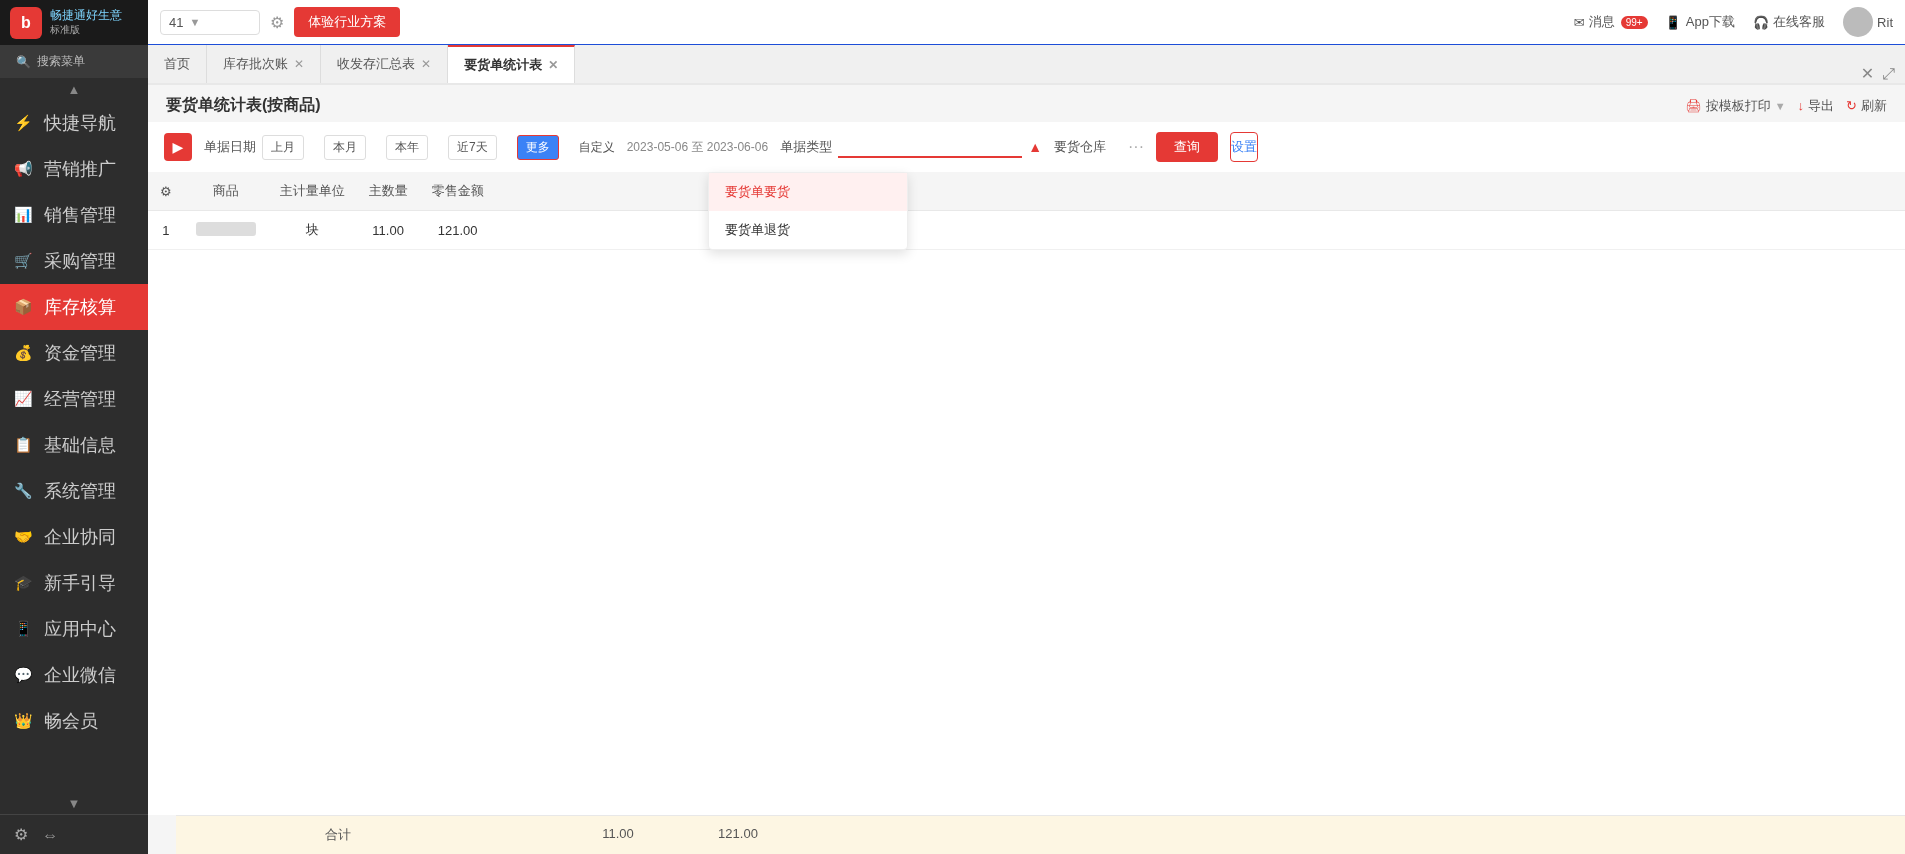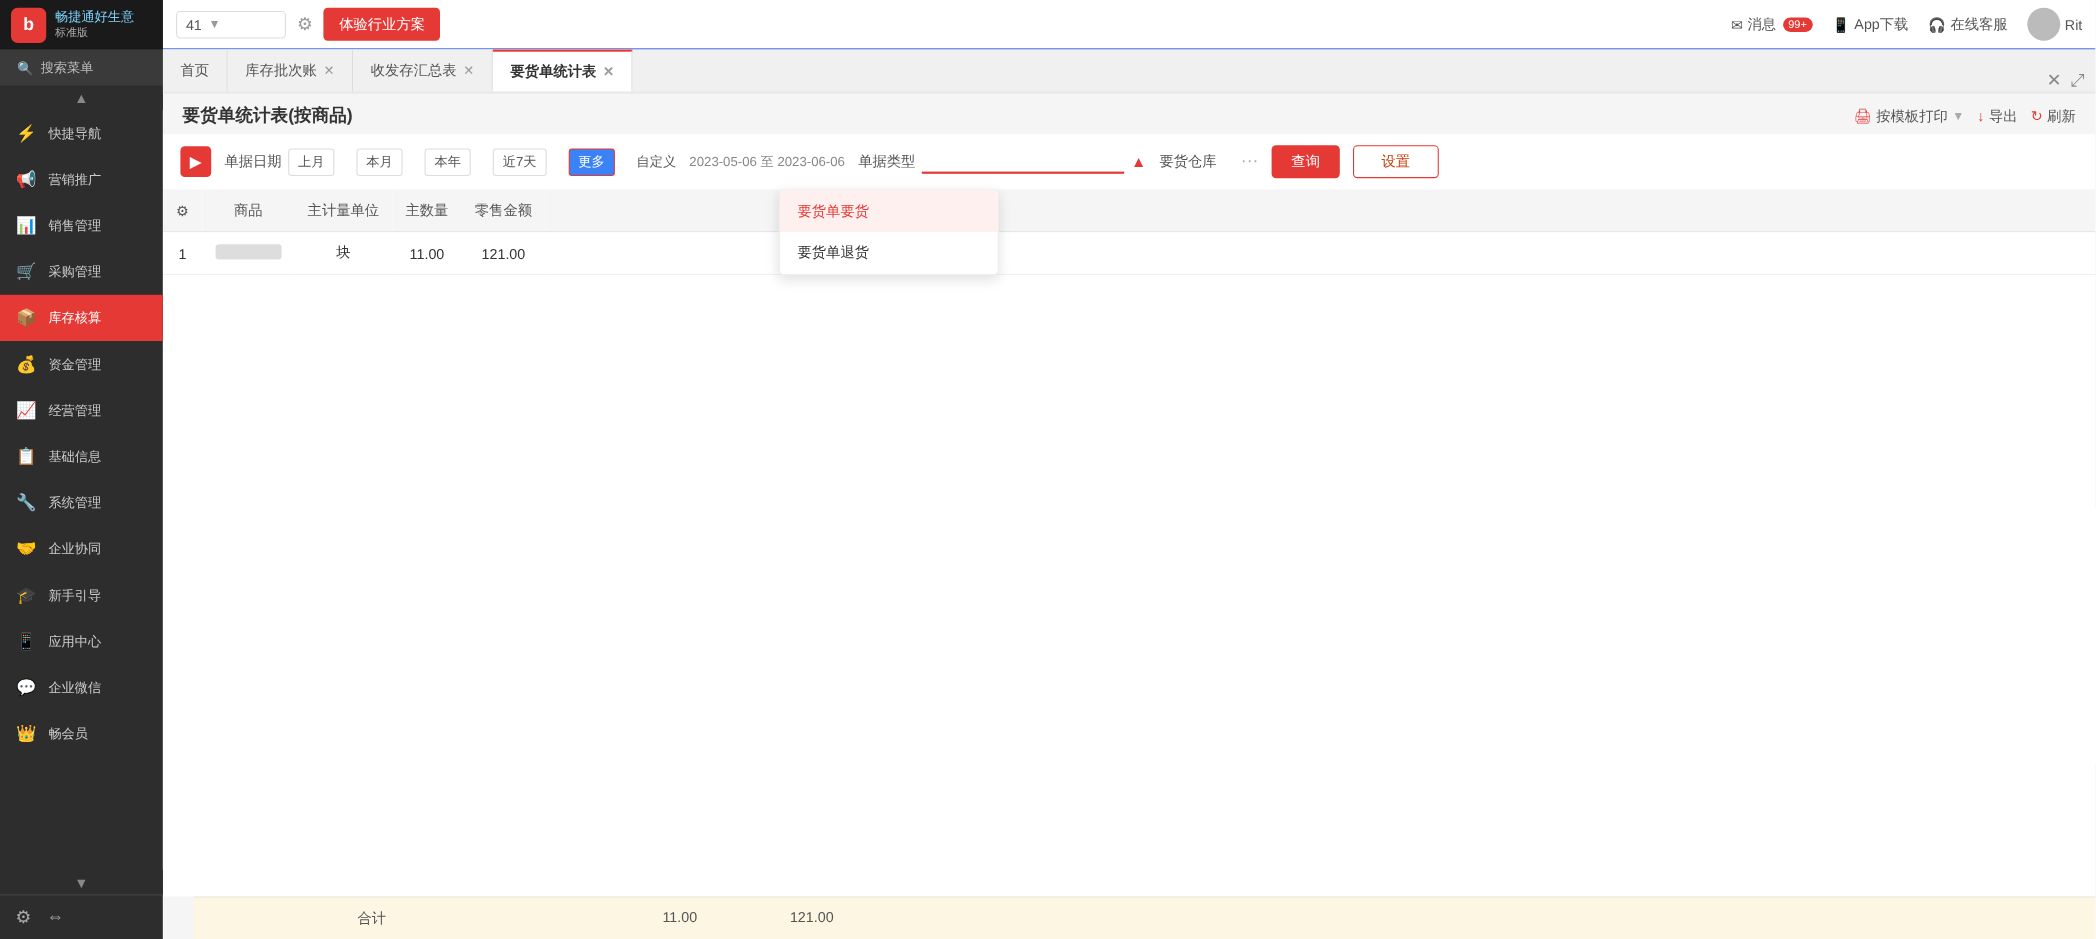--- a/index.html
+++ b/index.html
@@ -57,21 +57,21 @@
       display: flex;
       align-items: center;
       padding: 11px 14px;
       cursor: pointer;
       color: #ccc;
       font-size: 13px;
       transition: background 0.2s;
     }
     .nav-item.active { background: #e53935; color: #fff; }
     .nav-item .nav-icon { width: 20px; height: 20px; margin-right: 10px; display: flex; align-items: center; justify-content: center; font-size: 15px; flex-shrink: 0; }
-    .nav-item .nav-label { font-size: 12px; }
+    .nav-item .nav-label { font-size: 18px; }
 
     .sidebar-scroll-up, .sidebar-scroll-down {
       display: flex; align-items: center; justify-content: center;
       height: 22px; cursor: pointer; color: #888; background: #2d2d2d;
     }
 
     .sidebar-bottom {
       display: flex;
       align-items: center;
       padding: 10px 14px;
@@ -317,24 +317,24 @@
       background: #e53935;
       color: #fff;
       border: none;
       border-radius: 4px;
       padding: 6px 18px;
       font-size: 13px;
       cursor: pointer;
     }
     .settings-btn {
       border: 1px solid #e53935;
-      color: #c2410c;
+      color: #3b82f6;
       background: #fff;
       border-radius: 4px;
-      padding: 5px 25px;
+      padding: 5px 0;
       font-size: 13px;
       cursor: pointer;
     }
     .dropdown-menu {
       position: absolute;
       background: #fff;
       border: 1px solid #eee;
       box-shadow: 0 4px 12px rgba(0,0,0,0.12);
       border-radius: 4px;
       min-width: 200px;

